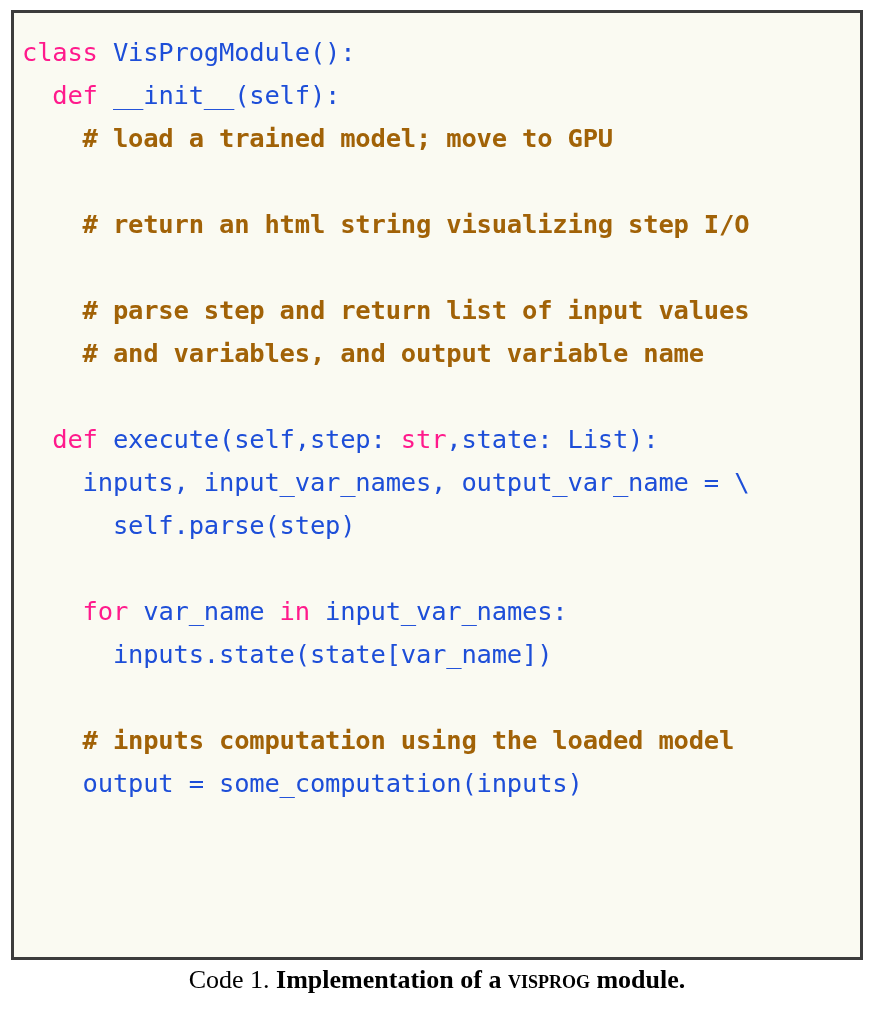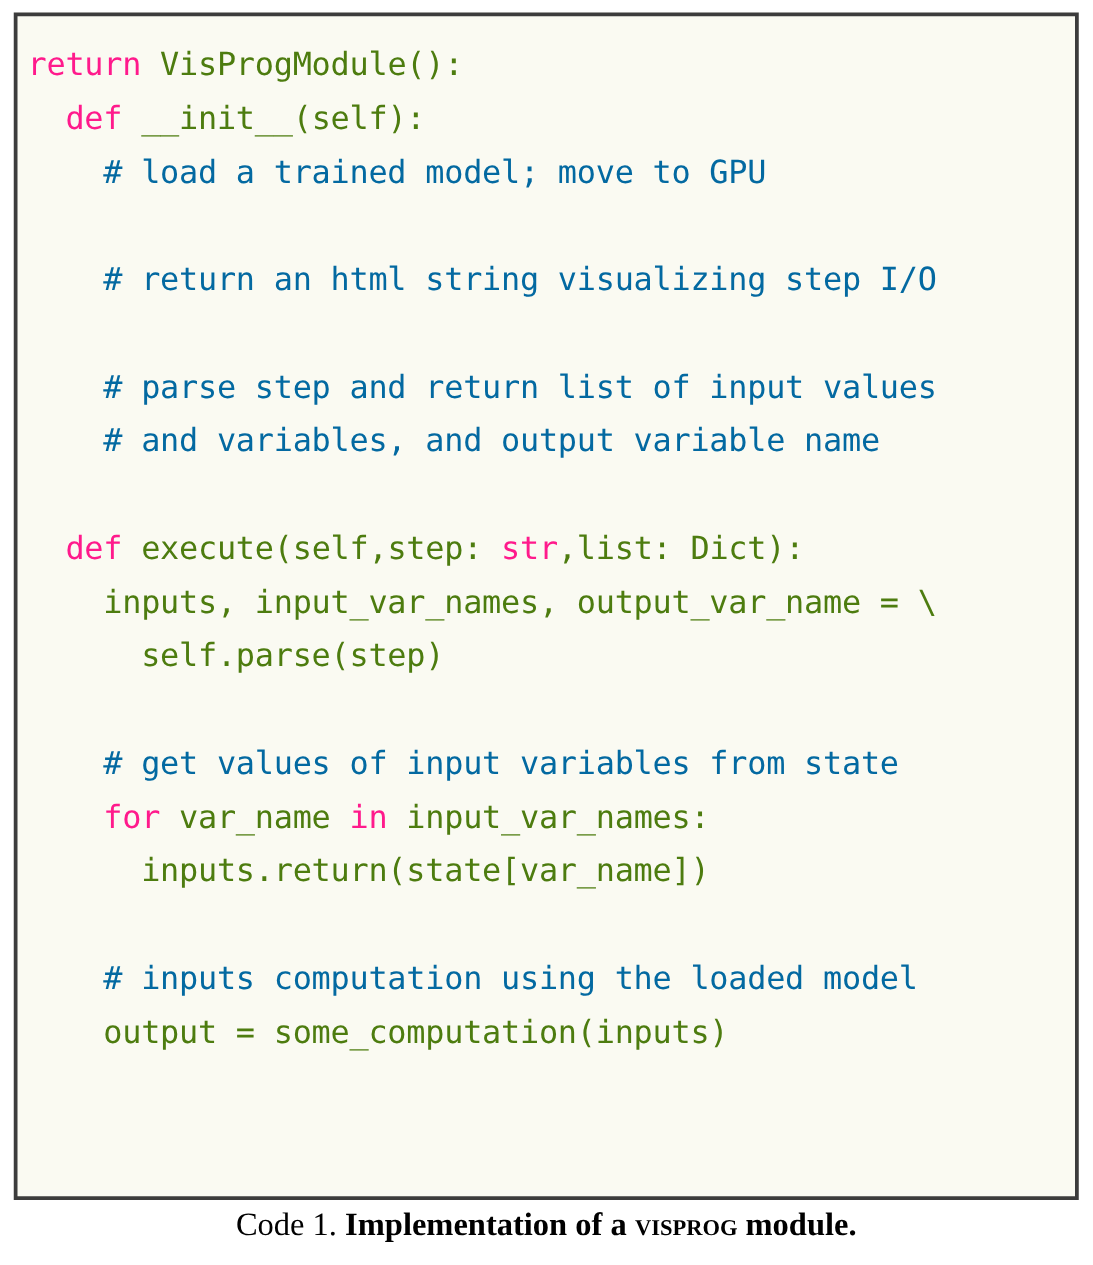--- a/index.html
+++ b/index.html
@@ -46,22 +46,22 @@
     white-space: pre;
     color: #3b3b3b;
     letter-spacing: -0.2px;
   }
 
   .code-line.blank {
     color: transparent;
   }
 
   .kw  { color: #ff1a8c; }
-  .cm  { color: #0369a1; }
-  .pl  { color: #4d7c0f; }
+  .cm  { color: #a16207; font-weight: bold; }
+  .pl  { color: #1d4ed8; }
 
   .caption {
     position: absolute;
     left: 0;
     top: 963px;
     width: 874px;
     text-align: center;
     font-family: "Liberation Serif", "DejaVu Serif", serif;
     font-size: 26px;
     color: #000000;
@@ -75,36 +75,35 @@
     text-transform: lowercase;
   }
 </style>
 </head>
 <body>
 
 <div class="figure">
 
   <div class="code-box">
     <div class="code-inner" id="code-root">
-        <div class="code-line"><span class="kw">return</span><span class="pl"> VisProgModule():</span></div>
+        <div class="code-line"><span class="kw">class</span><span class="pl"> VisProgModule():</span></div>
         <div class="code-line"><span class="pl">  </span><span class="kw">def</span><span class="pl"> __init__(self):</span></div>
         <div class="code-line"><span class="cm">    # load a trained model; move to GPU</span></div>
         <div class="code-line blank">&nbsp;</div>
         <div class="code-line"><span class="cm">    # return an html string visualizing step I/O</span></div>
         <div class="code-line blank">&nbsp;</div>
         <div class="code-line"><span class="cm">    # parse step and return list of input values</span></div>
         <div class="code-line"><span class="cm">    # and variables, and output variable name</span></div>
         <div class="code-line blank">&nbsp;</div>
-        <div class="code-line"><span class="pl">  </span><span class="kw">def</span><span class="pl"> execute(self,step: </span><span class="kw">str</span><span class="pl">,list: Dict):</span></div>
+        <div class="code-line"><span class="pl">  </span><span class="kw">def</span><span class="pl"> execute(self,step: </span><span class="kw">str</span><span class="pl">,state: List):</span></div>
         <div class="code-line"><span class="pl">    inputs, input_var_names, output_var_name = \</span></div>
         <div class="code-line"><span class="pl">      self.parse(step)</span></div>
         <div class="code-line blank">&nbsp;</div>
-        <div class="code-line"><span class="cm">    # get values of input variables from state</span></div>
         <div class="code-line"><span class="pl">    </span><span class="kw">for</span><span class="pl"> var_name </span><span class="kw">in</span><span class="pl"> input_var_names:</span></div>
-        <div class="code-line"><span class="pl">      inputs.return(state[var_name])</span></div>
+        <div class="code-line"><span class="pl">      inputs.state(state[var_name])</span></div>
         <div class="code-line blank">&nbsp;</div>
         <div class="code-line"><span class="cm">    # inputs computation using the loaded model</span></div>
         <div class="code-line"><span class="pl">    output = some_computation(inputs)</span></div>
         <div class="code-line blank">&nbsp;</div>
       </div>
   </div>
 
   <div class="caption">
     <span class="cap-label">Code 1.</span><span class="cap-body">&nbsp;</span><span class="cap-body">Implementation of a </span><span class="smallcaps">VisProg</span><span class="cap-body"> module.</span>
   </div>

